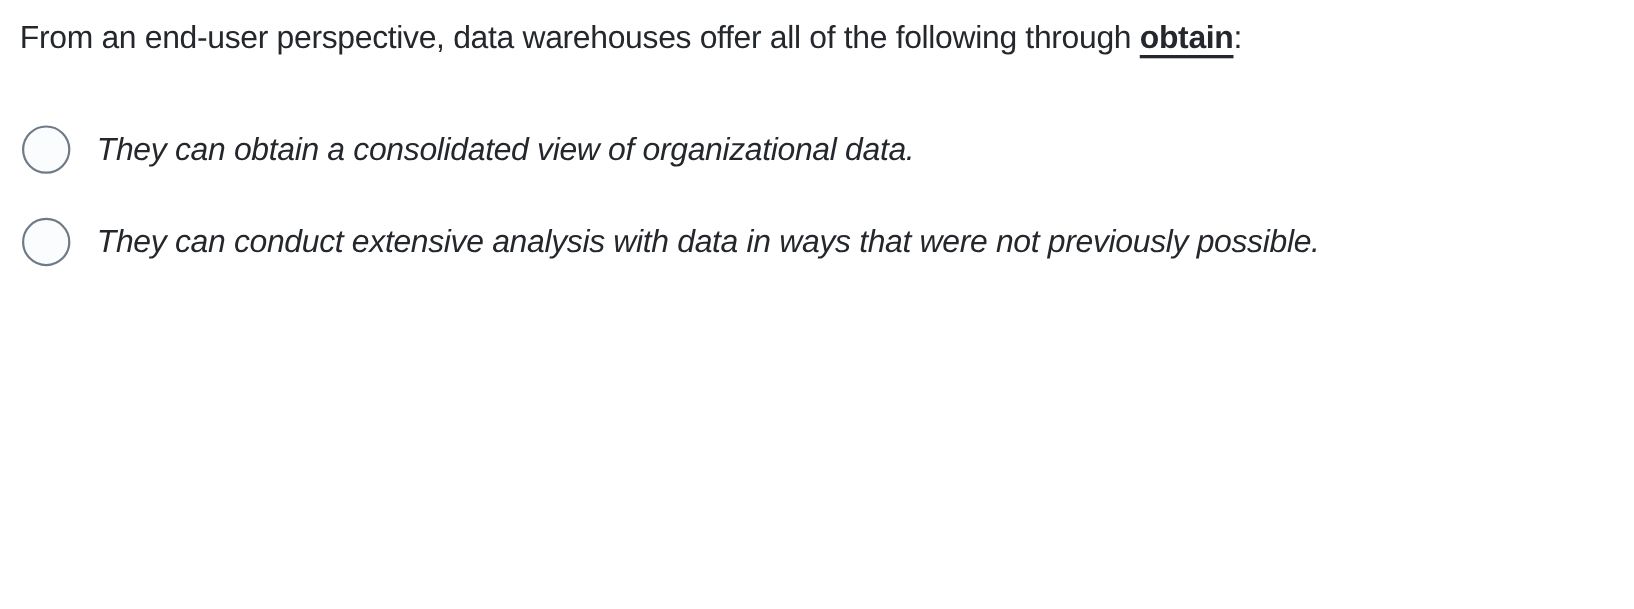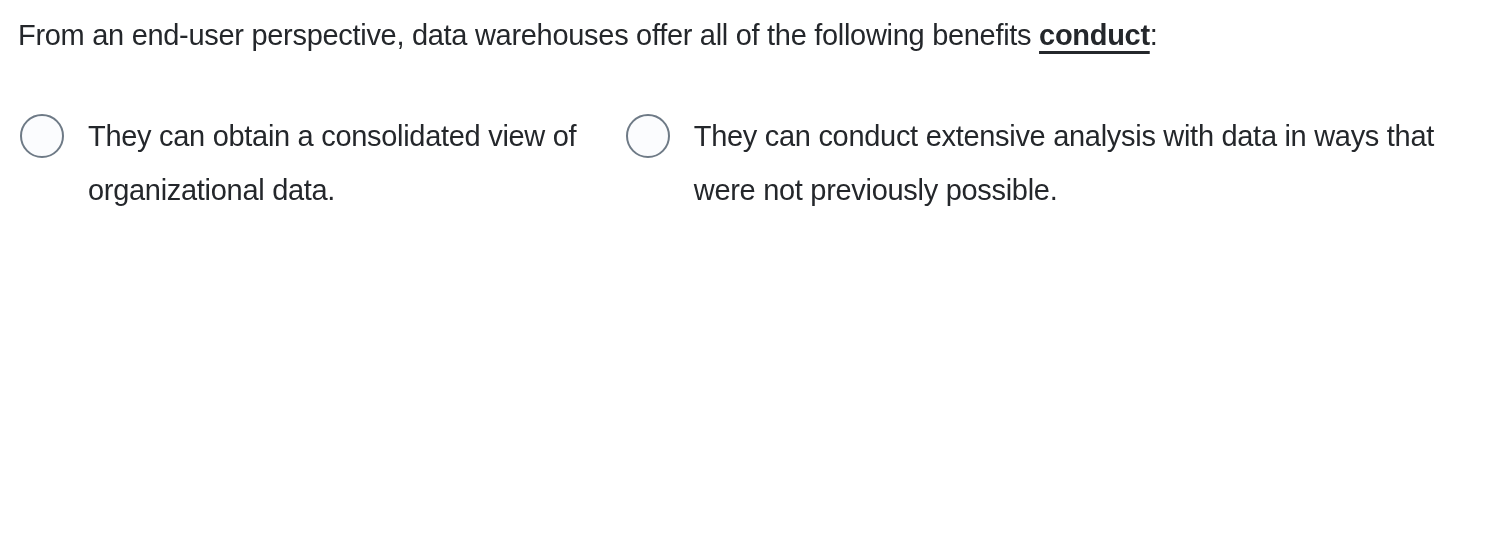--- a/index.html
+++ b/index.html
@@ -30,23 +30,24 @@
     margin: 0 0 44px 0;
   }
   .question .emph {
     font-weight: 700;
     text-decoration: underline;
     text-decoration-thickness: 2.5px;
     text-underline-offset: 6px;
   }
   .options {
     display: flex;
-    flex-direction: row;
+    flex-direction: column;
     gap: 30px;
     margin-left: 2px;
+    font-style: italic;
   }
   .option {
     display: flex;
     align-items: flex-start;
     gap: 24px;
     cursor: pointer;
   }
   .radio {
     flex: 0 0 auto;
     width: 44px;
@@ -60,21 +61,21 @@
     font-size: 29px;
     line-height: 54px;
     letter-spacing: -0.3px;
     max-width: 1360px;
   }
 </style>
 </head>
 <body>
 
 <div class="question">
-  <span>From an end-user perspective, data warehouses offer all of the following benefits </span><span class="emph">conduct</span><span>:</span>
+  <span>From an end-user perspective, data warehouses offer all of the following through </span><span class="emph">obtain</span><span>:</span>
 </div>
 
 <div class="options">
 
   <div class="option">
     <span class="radio"></span>
     <span class="option-text">They can obtain a consolidated view of organizational data.</span>
   </div>
 
 

